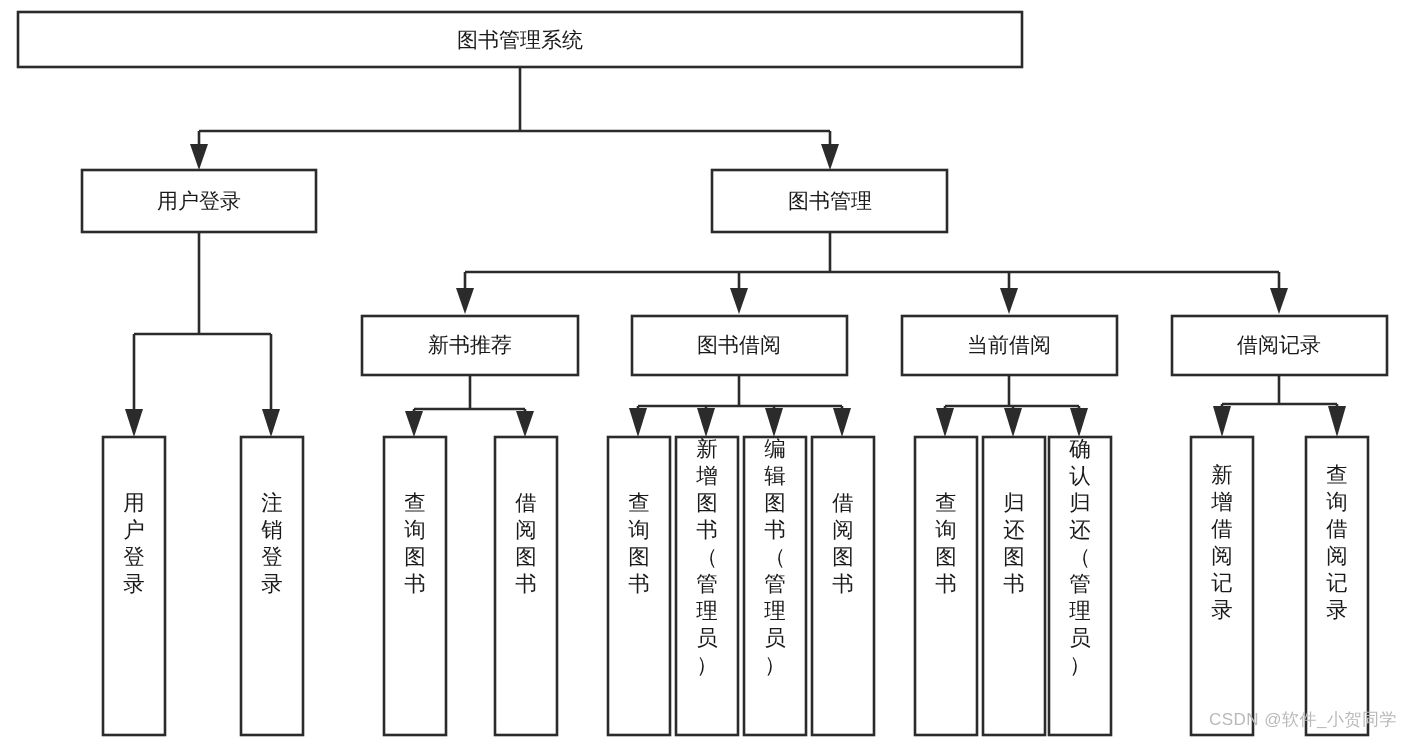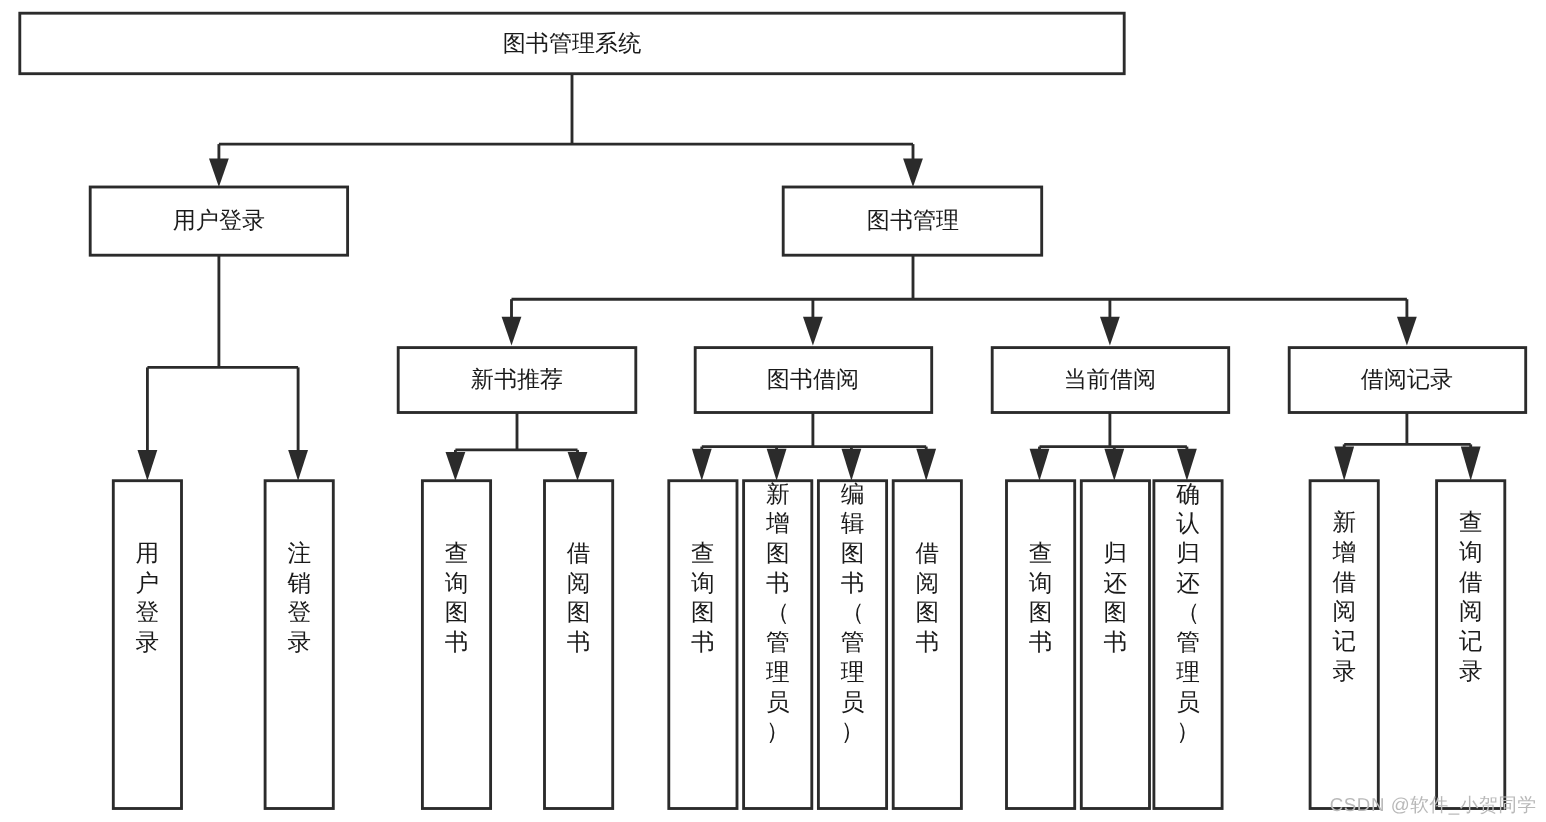--- a/index.html
+++ b/index.html
@@ -51,21 +51,21 @@
   }
   .node-label-vertical {
     fill: #1a1a1a;
     font-family: "Liberation Sans", "DejaVu Sans", sans-serif;
     font-size: 21.5px;
     text-anchor: middle;
   }
   .watermark {
     position: absolute;
     right: 8px;
-    bottom: 4px;
+    bottom: 16px;
     font-family: "Liberation Sans", "DejaVu Sans", sans-serif;
     font-size: 17px;
     color: #b9b9b9;
     letter-spacing: 0.5px;
     white-space: nowrap;
     user-select: none;
   }
 </style>
 </head>
 <body>

